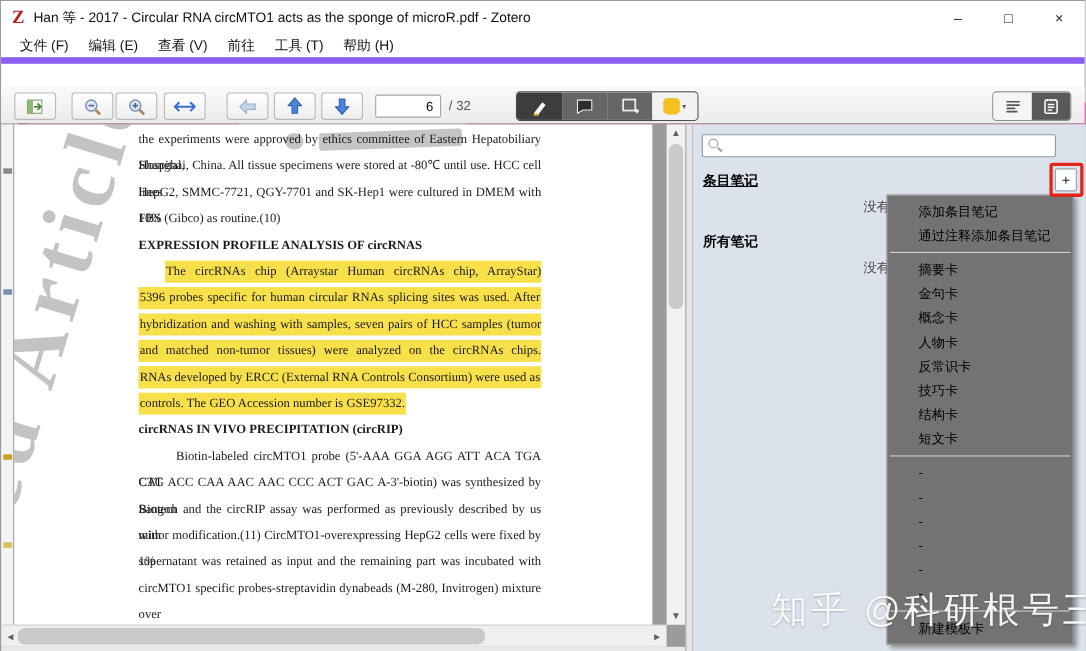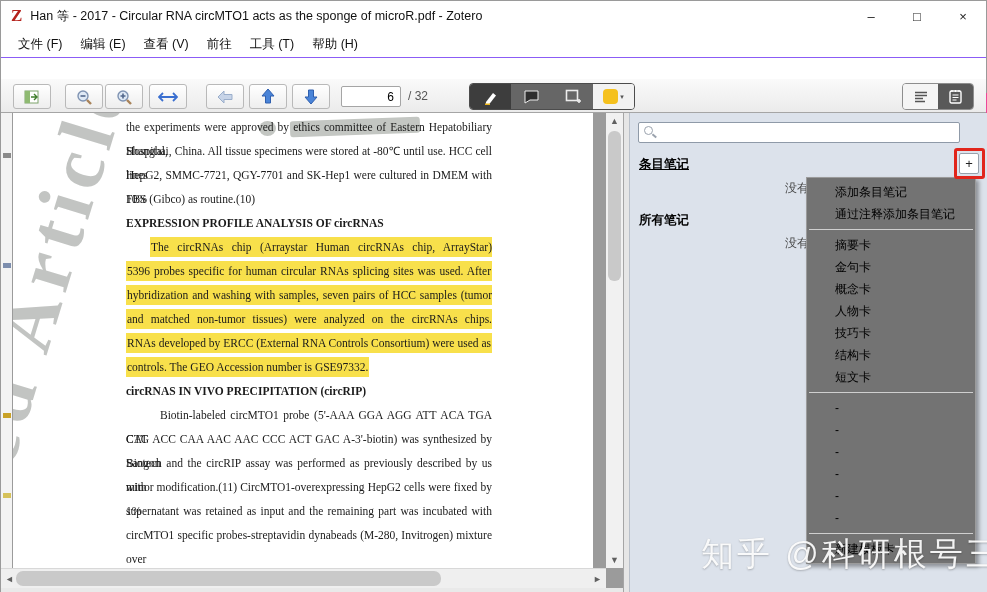--- a/index.html
+++ b/index.html
@@ -7,21 +7,21 @@
   #app { position:relative; width:987px; height:592px; background:#fff; border:1px solid #9a9a9a; }
 
   
   #titlebar { position:absolute; left:0; top:0; width:100%; height:30px; background:#fff; display:flex; align-items:center; }
   #z-logo { font-weight:bold; font-size:17px; color:#b5221c; margin:0 8px 0 10px; font-family:"Liberation Serif", serif; }
   #title-text { font-size:12.5px; color:#111; }
   #win-controls { position:absolute; right:0; top:0; height:30px; display:flex; }
   .win-btn { width:46px; height:30px; display:flex; align-items:center; justify-content:center; font-size:13px; color:#222; }
 
   
-  #menubar { position:absolute; left:0; top:30px; width:100%; height:27px; background:#fff; border-bottom:1px solid #8b5cf6; display:flex; align-items:center; padding-left:8px; }
+  #menubar { position:absolute; left:0; top:30px; width:100%; height:27px; background:#fff; border-bottom:6px solid #8b5cf6; display:flex; align-items:center; padding-left:8px; }
   .menu-top-item { font-size:12.5px; color:#111; padding:4px 9px; }
 
   
   #tabbar { position:absolute; left:16px; top:57px; width:100%; height:21px; background:#ec4899;margin-top:35px; }
   #tab-red-sliver { position:absolute; left:0; top:0; width:8px; height:21px; background:#7e130d; }
   #tab-library { position:absolute; left:55px; top:0; width:145px; height:21px; display:flex; align-items:center; justify-content:center; gap:7px; font-size:12.5px; color:#222; }
   .folder-icon { width:15px; height:11px; background:#cf9136; border-radius:2px; position:relative; }
   .folder-icon:before { content:""; position:absolute; left:0; top:-3px; width:7px; height:3px; background:#cf9136; border-radius:2px 2px 0 0; }
   #tab-doc { position:absolute; left:200px; top:-2px; width:207px; height:23px; background:#fff; border:1px solid #a9c4e4; border-top:3px solid #4a90d9; border-bottom:none; display:flex; align-items:center; justify-content:center; gap:10px; font-size:12.5px; color:#111; }
   #tab-doc .tab-close { font-size:12px; color:#333; }
@@ -269,20 +269,21 @@
 
     <div id="dropdown">
 
     <div class="dd-item">添加条目笔记</div>
         <div class="dd-item">通过注释添加条目笔记</div>
         <div class="dd-item sep"></div>
         <div class="dd-item">摘要卡</div>
         <div class="dd-item">金句卡</div>
         <div class="dd-item">概念卡</div>
         <div class="dd-item">人物卡</div>
+        <div class="dd-item">反常识卡</div>
         <div class="dd-item">技巧卡</div>
         <div class="dd-item">结构卡</div>
         <div class="dd-item">短文卡</div>
         <div class="dd-item sep"></div>
         <div class="dd-item">-</div>
         <div class="dd-item">-</div>
         <div class="dd-item">-</div>
         <div class="dd-item">-</div>
         <div class="dd-item">-</div>
         <div class="dd-item">-</div>

